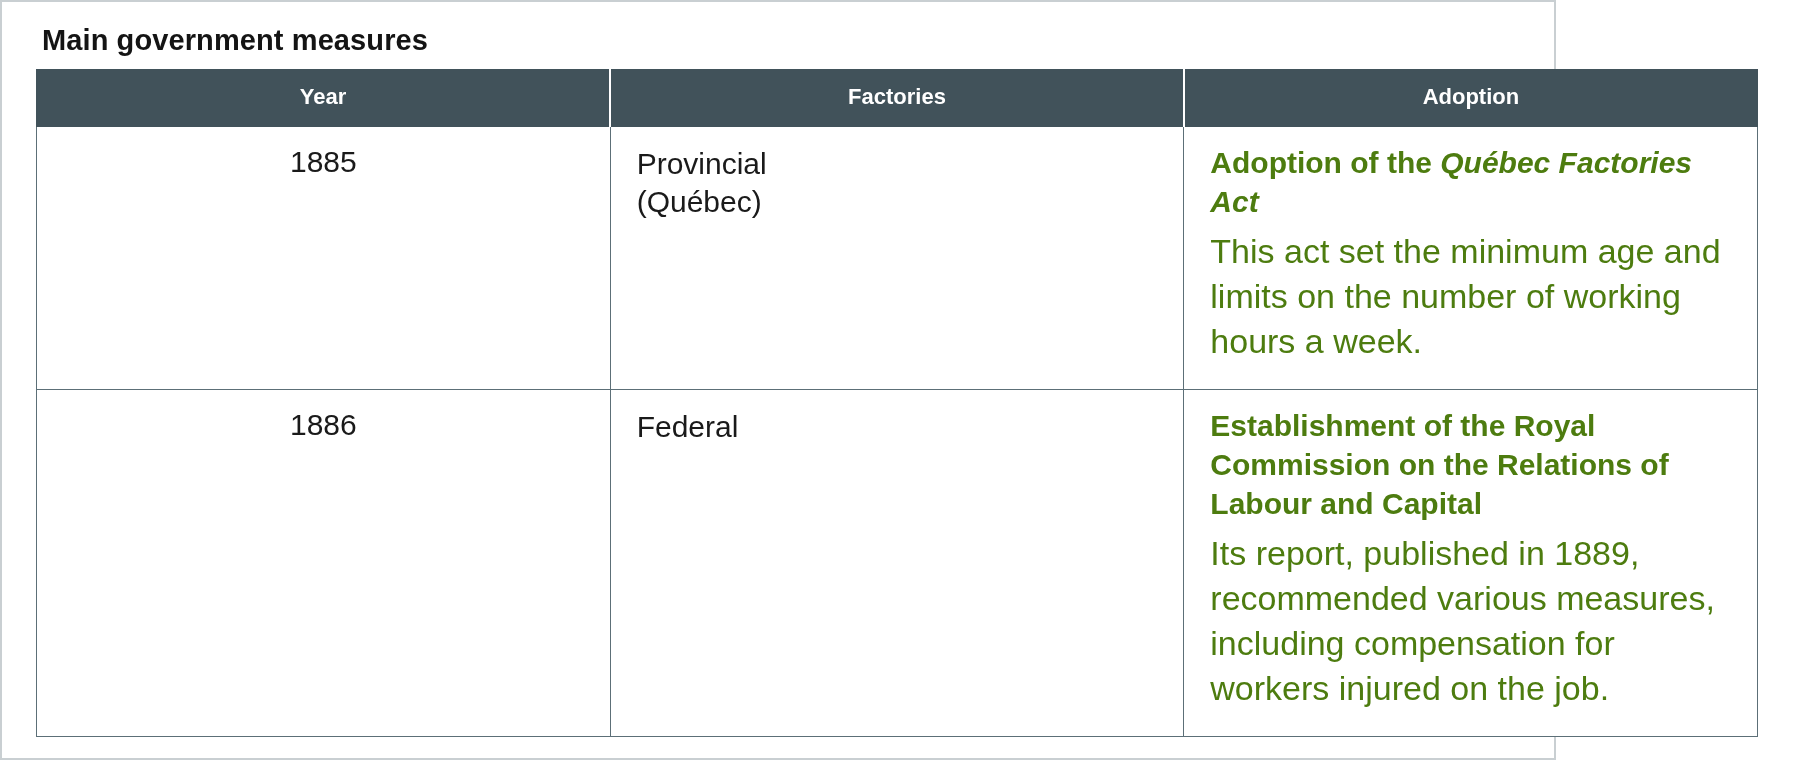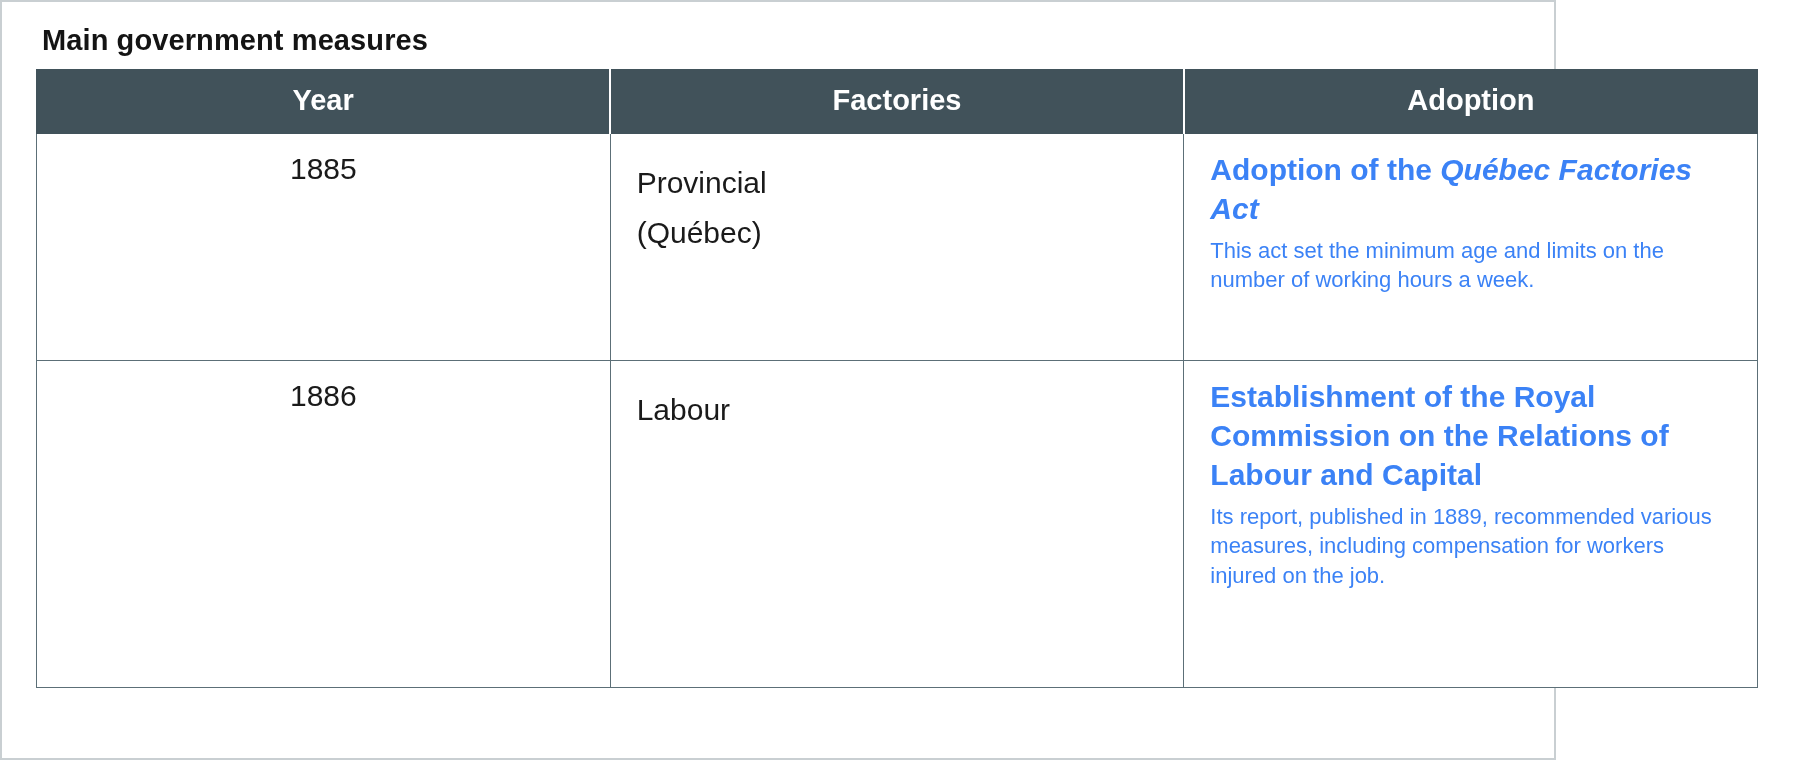--- a/index.html
+++ b/index.html
@@ -35,21 +35,21 @@
   table.measures {
     border-collapse: collapse;
     width: 1722px;
     table-layout: fixed;
     background: #ffffff;
   }
 
   table.measures thead th {
     background: #41525a;
     color: #ffffff;
-    font-size: 29px;
+    font-size: 22px;
     font-weight: bold;
     text-align: center;
     padding: 14px 10px 16px 10px;
     border: 1px solid #41525a;
     border-right: 2px solid #ffffff;
     vertical-align: middle;
   }
   table.measures thead th:last-child {
     border-right: 1px solid #41525a;
   }
@@ -71,42 +71,41 @@
   td.gov-cell {
     width: 378px;
     font-size: 30px;
     padding: 18px 14px 22px 26px;
     line-height: 1.28;
     color: #1a1a1a;
   }
 
   td.measure-cell {
     padding: 16px 26px 24px 26px;
-    color: #3b82f6;
+    color: #4d7c0f;
   }
 
   .measure-heading {
     font-size: 30px;
     font-weight: bold;
     line-height: 1.3;
     margin-bottom: 8px;
   }
   .measure-heading em {
     font-style: italic;
   }
 
   .measure-body {
-    font-size: 22px;
+    font-size: 34px;
     line-height: 1.33;
     font-weight: normal;
   }
 
   .gov-line {
     display: block;
-    margin-top: 12px;
   }
 
   .row-1 td { height: 186px; }
   .row-2 td { height: 286px; }
 </style>
 </head>
 <body>
 
 <div class="page-frame">
 
@@ -132,21 +131,21 @@
           <div class="measure-heading">
             <span>Adoption of the </span><em>Québec Factories Act</em>
           </div>
           <div class="measure-body">This act set the minimum age and limits on the number of working hours a week.</div>
         </td>
       </tr>
 
       <tr class="row-2">
         <td class="year-cell">1886</td>
         <td class="gov-cell">
-          <span class="gov-line">Labour</span>
+          <span class="gov-line">Federal</span>
         </td>
         <td class="measure-cell">
           <div class="measure-heading">
             <span>Establishment of the Royal Commission on the Relations of Labour and Capital</span><em></em>
           </div>
           <div class="measure-body">Its report, published in 1889, recommended various measures, including compensation for workers injured on the job.</div>
         </td>
       </tr>
 
     </tbody>

